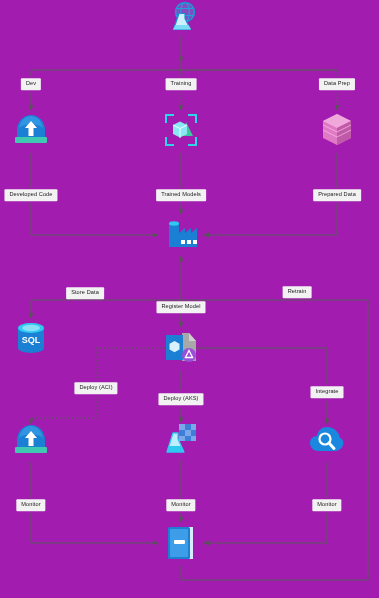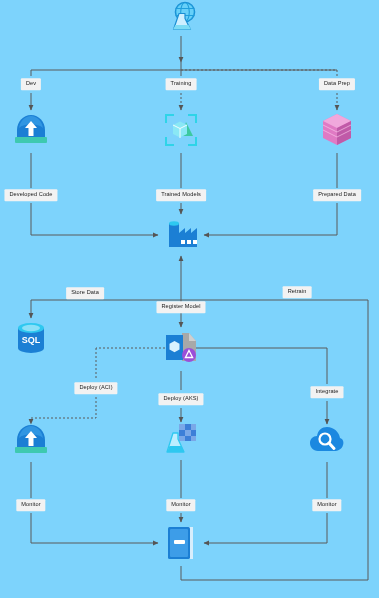--- a/index.html
+++ b/index.html
@@ -1,18 +1,18 @@
 <!DOCTYPE html>
 <html><head>
 <meta charset="utf-8">
 <style>
   html,body{margin:0;padding:0;background:#000;}
   body{width:379px;height:598px;overflow:hidden;
        font-family:"Liberation Sans","DejaVu Sans",sans-serif;}
-  #stage{position:relative;width:379px;height:598px;background:#7dd3fc;}
+  #stage{position:relative;width:379px;height:598px;background:#a21caf;}
   svg.layer{position:absolute;left:0;top:0;width:379px;height:598px;}
   .edgelbl{position:absolute;background:#f2f2f2;color:#1a1a1a;
            font-size:5.6px;line-height:1;padding:3px 5px;border-radius:1px;
            white-space:nowrap;transform:translate(-50%,-50%);
            letter-spacing:.1px;}
   .node{position:absolute;transform:translate(-50%,-50%);
         width:46px;height:46px;display:flex;align-items:center;justify-content:center;}
   .node svg{display:block;}
 </style>
 </head>

